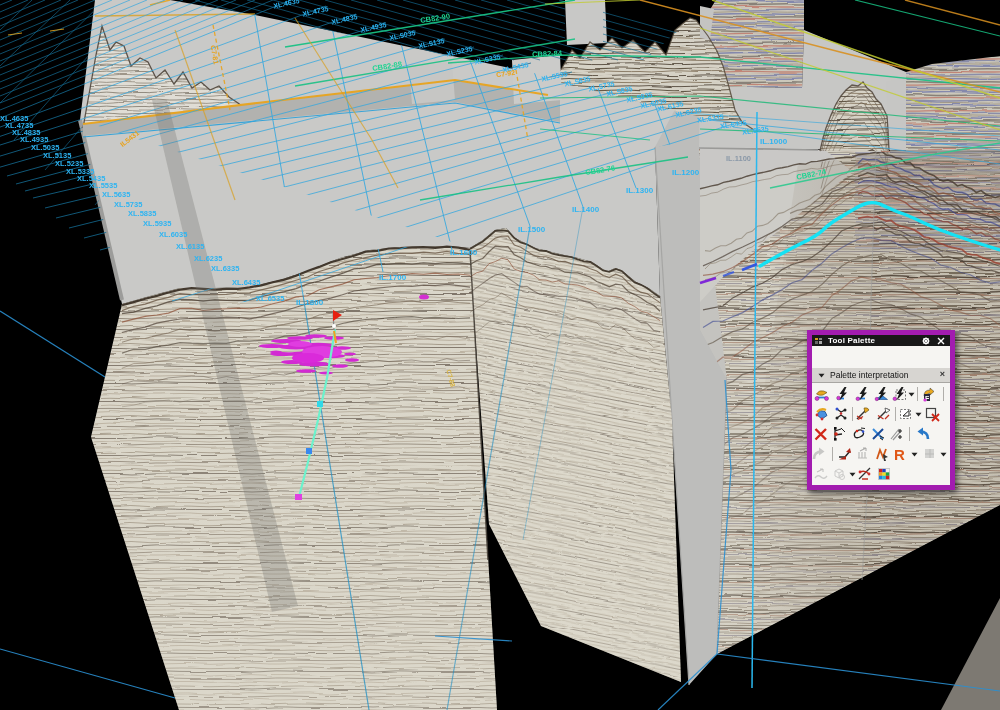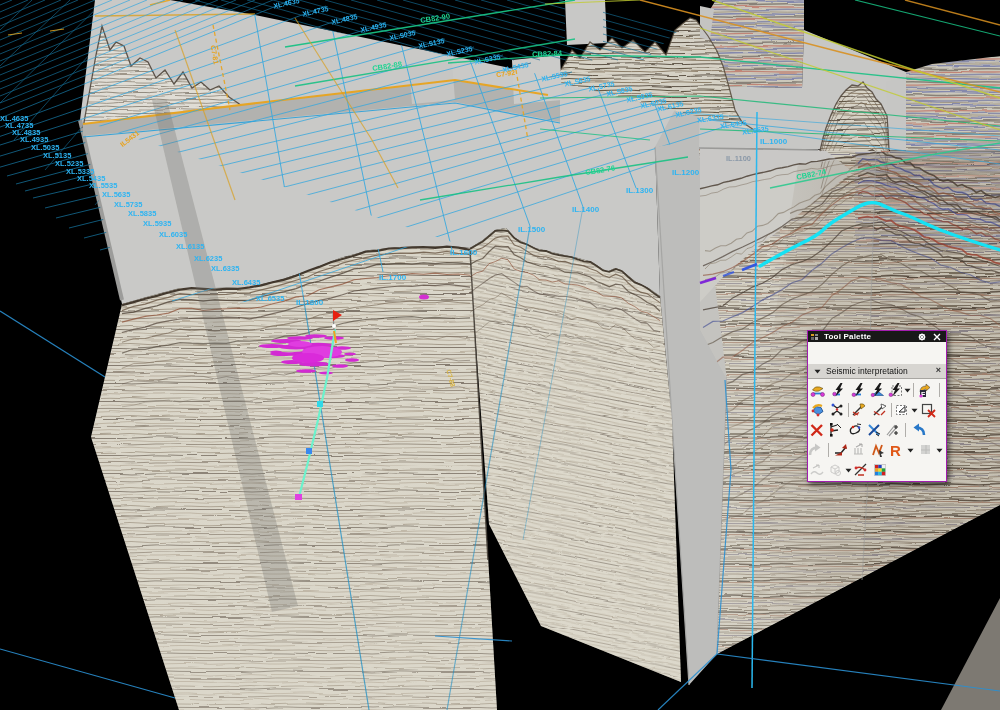--- a/index.html
+++ b/index.html
@@ -459,42 +459,42 @@
 <text x="585" y="172" transform="rotate(-9 605 169)">CB82-76</text>
 <text x="796" y="176" transform="rotate(-11 816 173)">CB82-74</text>
 </g>
 <g font-family="Liberation Sans, sans-serif" font-weight="bold" font-size="7px" fill="#e8a31e">
 <text x="496" y="76" transform="rotate(-8 506 74)">C7-92</text>
 <text x="212" y="52" transform="rotate(80 215 48)">C7-81</text>
 <text x="118" y="142" transform="rotate(-38 128 138)">IL5431</text>
 <text x="448" y="376" font-size="6.5px" fill="#d8b23a" transform="rotate(75 451 372)">C7-88</text>
 </g>
 </svg>
-<div id="palette" style="position:absolute;left:807px;top:330px;width:138px;height:150px;background:#f6f5f2;border:1px solid #a21caf;box-shadow:2px 3px 6px rgba(0,0,0,.6);font-family:'Liberation Sans',sans-serif">
+<div id="palette" style="position:absolute;left:807px;top:330px;width:138px;height:150px;background:#f6f5f2;border:5px solid #a21caf;box-shadow:2px 3px 6px rgba(0,0,0,.6);font-family:'Liberation Sans',sans-serif">
 <div style="position:absolute;left:0;top:0;width:100%;height:11px;background:#181818;color:#fff">
         <svg style="position:absolute;left:3px;top:2px" width="8" height="8" viewBox="0 0 8 8">
           <rect x="0" y="1" width="3" height="2" fill="#d8a020"></rect>
           <rect x="4" y="1" width="3" height="2" fill="#888"></rect>
           <rect x="0" y="4" width="3" height="3" fill="#666"></rect>
           <rect x="4" y="4" width="3" height="3" fill="#aaa"></rect>
         </svg>
         <span style="position:absolute;left:16px;top:1px;font-size:8px;font-weight:bold;letter-spacing:.2px">Tool Palette</span>
         <svg style="position:absolute;right:20px;top:1.5px" width="8" height="8" viewBox="0 0 8 8">
           <circle cx="4" cy="4" r="2.6" fill="none" stroke="#fff" stroke-width="1.1"></circle>
           <path d="M4 0.5 L4 7.5 M0.5 4 L7.5 4 M1.5 1.5 L6.5 6.5 M6.5 1.5 L1.5 6.5" stroke="#fff" stroke-width="0.9"></path>
         </svg>
         <svg style="position:absolute;right:5px;top:1.5px" width="8" height="8" viewBox="0 0 8 8">
           <path d="M1 1 L7 7 M7 1 L1 7" stroke="#fff" stroke-width="1.4"></path>
         </svg>
       </div>
 <div style="position:absolute;left:0;top:33px;width:100%;height:14px;background:#d7d5d1;border-bottom:1px solid #a8a6a2">
         <svg style="position:absolute;left:6px;top:4.5px" width="7" height="5" viewBox="0 0 7 5">
           <polygon points="0.5,0.8 6.5,0.8 3.5,4.5" fill="#222"></polygon>
         </svg>
-        <span style="position:absolute;left:18px;top:1.5px;font-size:8.5px;color:#111;letter-spacing:0">Seismic interpretation</span>
+        <span style="position:absolute;left:18px;top:1.5px;font-size:8.5px;color:#111;letter-spacing:0">Palette interpretation</span>
         <span style="position:absolute;right:5px;top:1px;font-size:9px;font-weight:bold;color:#333">×</span>
       </div>
 <svg style="position:absolute;left:2px;top:51px" width="16" height="16" viewBox="0 0 16 16">
         <path d="M2.5 8 Q5 3.5 9.5 5 L13 6.5 L9 9 Q5.5 10 2.5 8 Z" fill="#e8a820" stroke="#5a4a10" stroke-width="0.6"></path>
         <path d="M3 11.5 L12.5 11.5" stroke="#2c7fd8" stroke-width="1.8"></path>
         <circle cx="3" cy="12.5" r="2" fill="#d838d8" stroke="#702070" stroke-width="0.5"></circle>
         <circle cx="12.5" cy="12.5" r="2" fill="#d838d8" stroke="#702070" stroke-width="0.5"></circle>
       </svg>
       <svg style="position:absolute;left:23px;top:51px" width="16" height="16" viewBox="0 0 16 16">
         <path d="M2 12.5 L9 12.5" stroke="#2c7fd8" stroke-width="1.8"></path>

